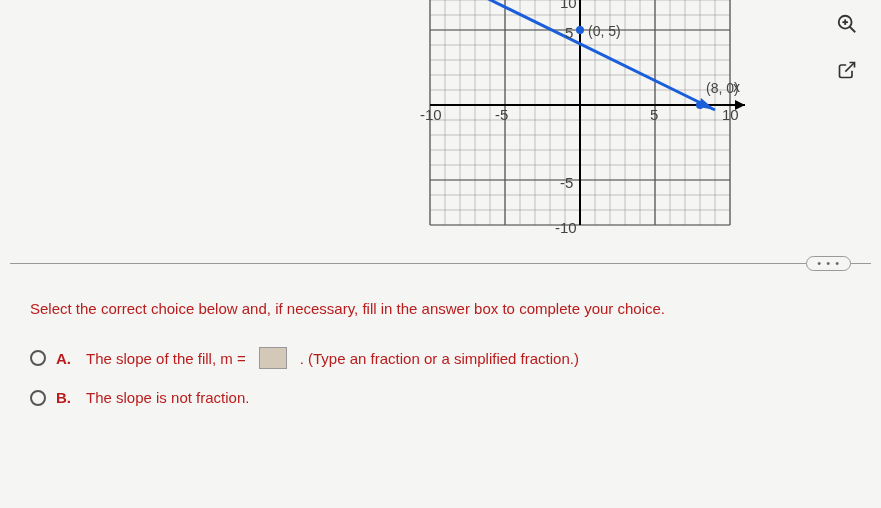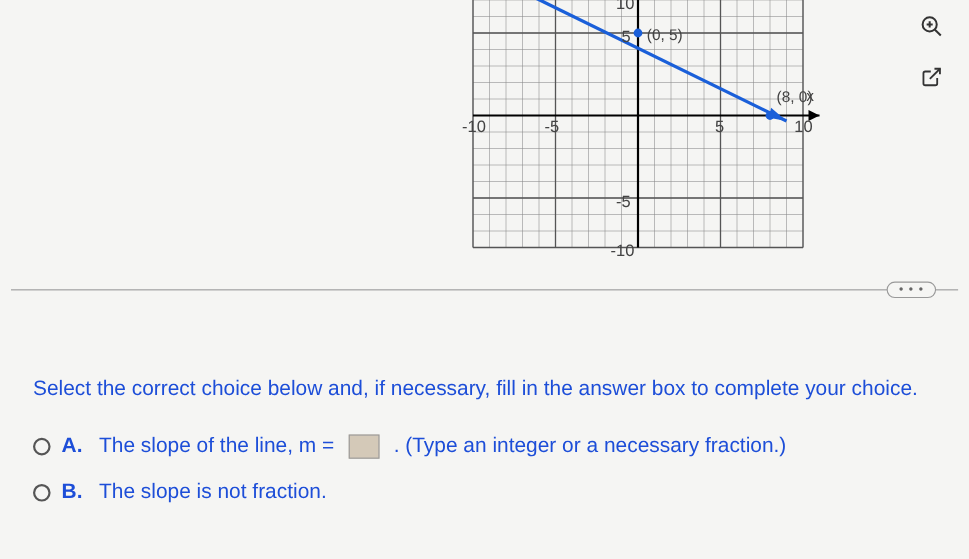--- a/index.html
+++ b/index.html
@@ -62,23 +62,22 @@
       color: #666;
       height: 15px;
       line-height: 13px;
       letter-spacing: 1px;
     }
     .question-section {
       position: absolute;
       top: 300px;
       left: 30px;
       right: 30px;
-      font-size: 19px;
-      color: #1d4ed8;
-      margin-top: 43px;
+      font-size: 15px;
+      color: #b91c1c;
     }
     .instruction {
       margin-bottom: 30px;
     }
     .choice {
       display: flex;
       align-items: center;
       margin-bottom: 20px;
       gap: 10px;
     }
@@ -212,23 +211,23 @@
 
   <div class="divider"></div>
   <div class="ellipsis-badge">• • •</div>
 
   <div class="question-section">
     <div class="instruction">Select the correct choice below and, if necessary, fill in the answer box to complete your choice.</div>
 
     <div class="choice">
       <div class="radio"></div>
       <span class="choice-label">A.</span>
-      <span>The slope of the line, m = </span>
+      <span>The slope of the fill, m = </span>
       <span class="answer-box"></span>
-      <span>. (Type an integer or a necessary fraction.)</span>
+      <span>. (Type an fraction or a simplified fraction.)</span>
     </div>
 
     <div class="choice">
       <div class="radio"></div>
       <span class="choice-label">B.</span>
       <span>The slope is not fraction.</span>
     </div>
   </div>
 
 </div>

